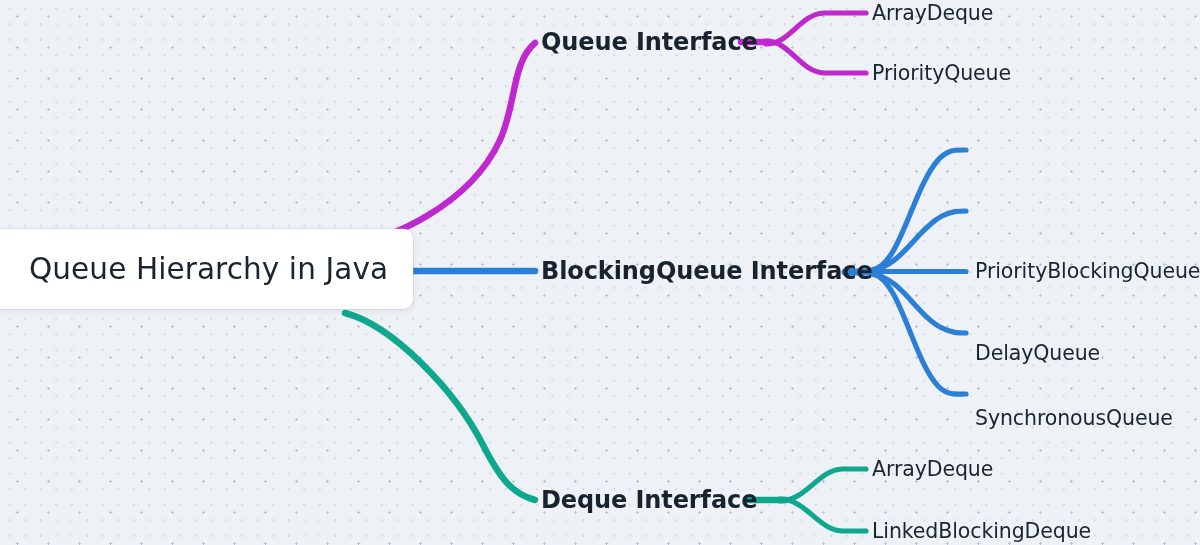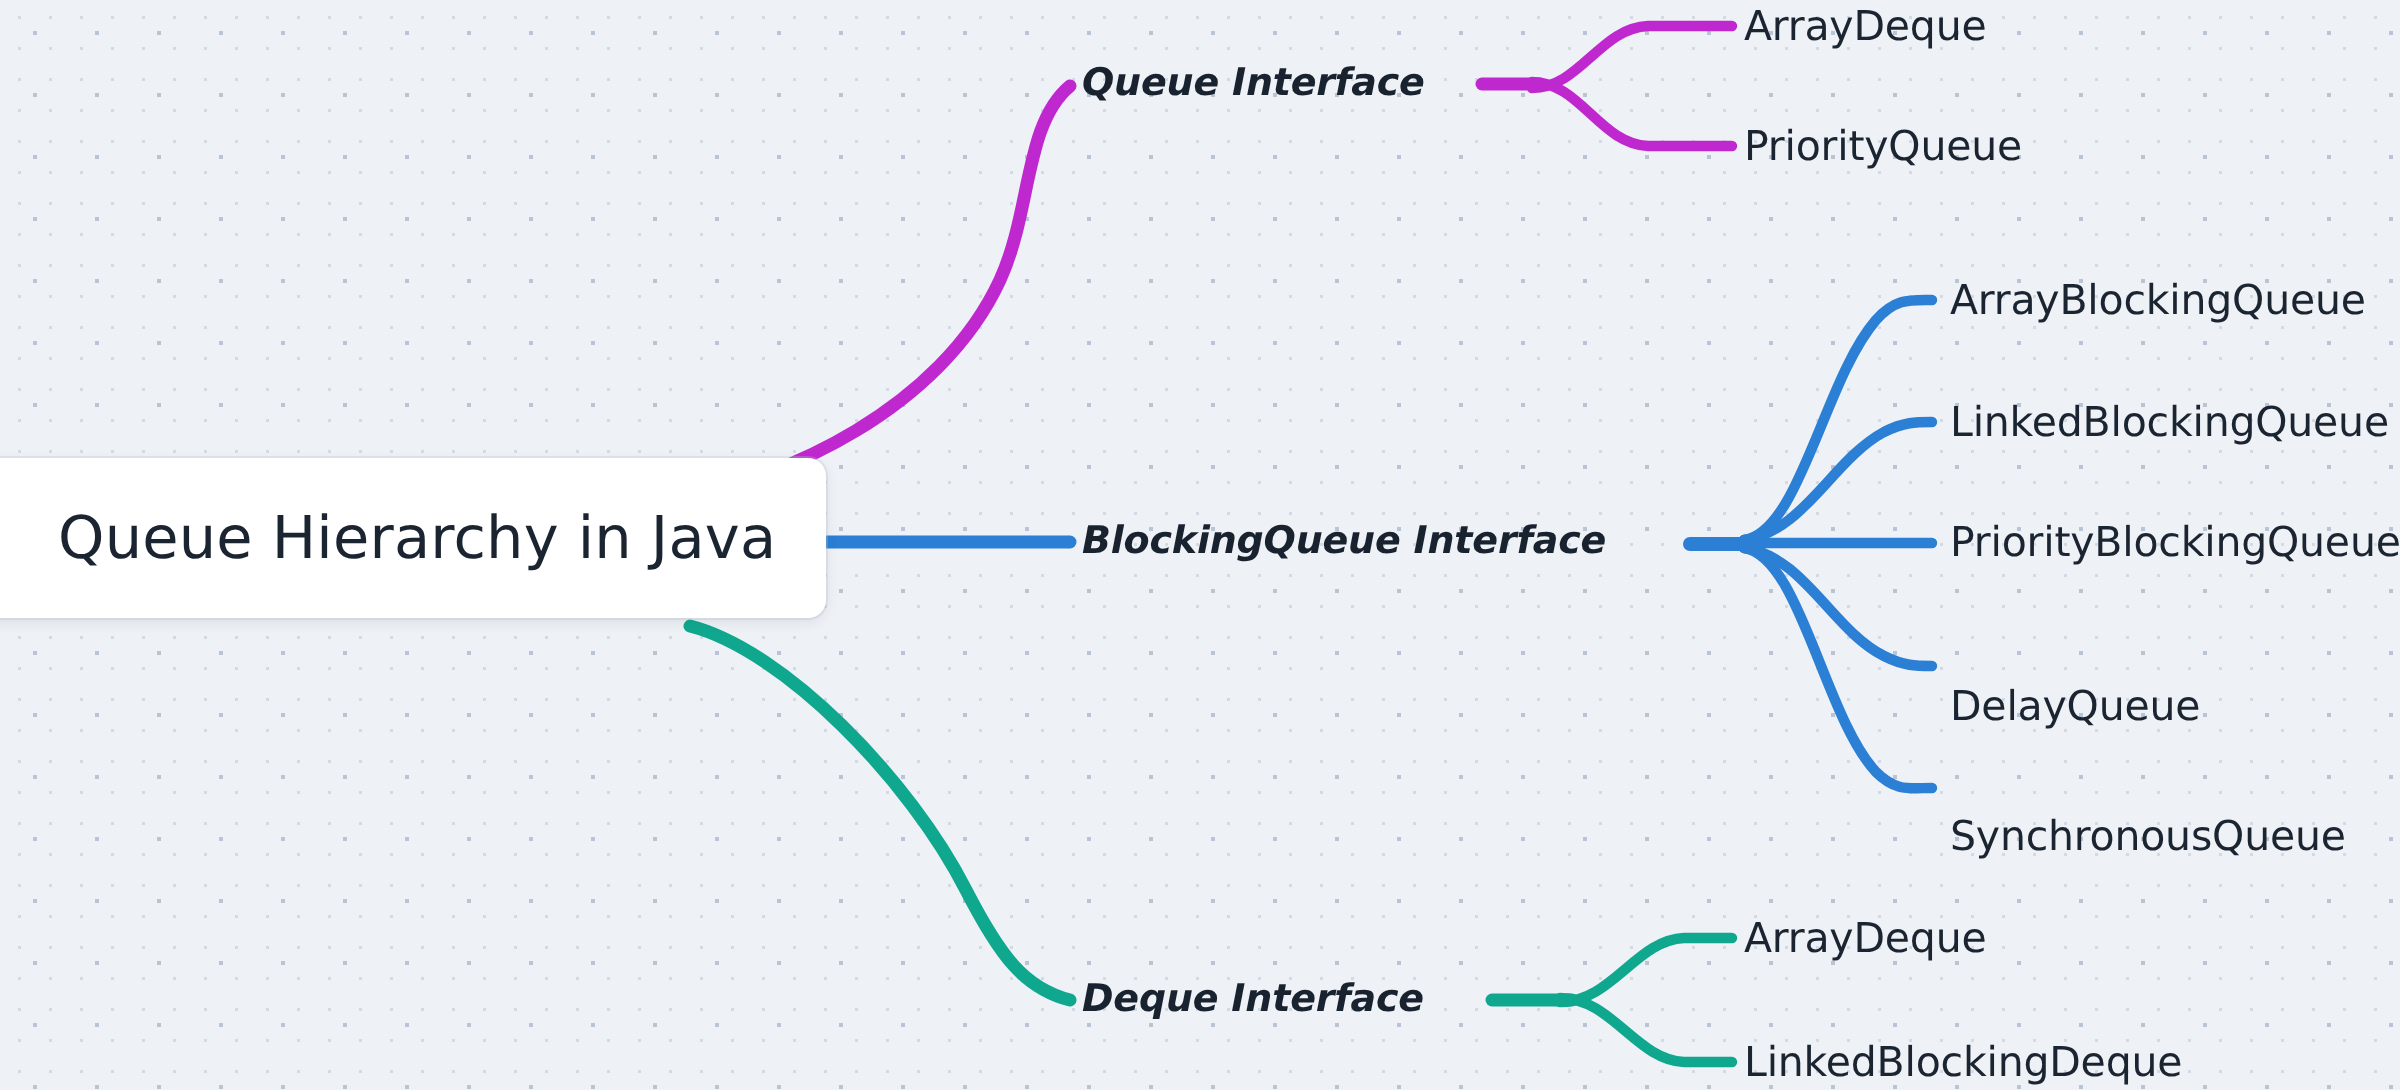--- a/index.html
+++ b/index.html
@@ -48,28 +48,27 @@
   }
   .root-label {
     font-size: 29.5px;
     font-weight: 400;
     color: #1b2431;
     letter-spacing: 0.1px;
     padding-left: 43px;
     font-family: "DejaVu Sans", sans-serif;
   }
   .branch-node {
-    font-size: 19px;
+    font-size: 24px;
     font-weight: 700;
     color: #19222f;
     letter-spacing: -0.1px;
     z-index: 3;
     transform: translateY(-50%);
     font-family: "DejaVu Sans", sans-serif;
-    font-style: italic;
   }
   .leaf-node {
     font-size: 20.5px;
     font-weight: 400;
     color: #1b2431;
     letter-spacing: -0.1px;
     z-index: 3;
     transform: translateY(-50%);
     font-family: "DejaVu Sans", sans-serif;
   }
@@ -114,23 +113,21 @@
   <div class="node branch-node" style="left:541px; top:42px;">Queue Interface</div>
 
   <div class="node branch-node" style="left:541px; top:271px;">BlockingQueue Interface</div>
 
   <div class="node branch-node" style="left:541px; top:500px;">Deque Interface</div>
 
   <div class="node leaf-node" style="left:872px; top:13px;">ArrayDeque</div>
 
   <div class="node leaf-node" style="left:872px; top:73px;">PriorityQueue</div>
 
-  <div class="node leaf-node" style="left:975px; top:150px;">ArrayBlockingQueue</div>
 
-  <div class="node leaf-node" style="left:975px; top:211px;">LinkedBlockingQueue</div>
 
   <div class="node leaf-node" style="left:975px; top:271px;">PriorityBlockingQueue</div>
 
   <div class="node leaf-node" style="left:975px; top:333px;margin-top:20px;">DelayQueue</div>
 
   <div class="node leaf-node" style="left:975px; top:394px;margin-top:24px;">SynchronousQueue</div>
 
   <div class="node leaf-node" style="left:872px; top:469px;">ArrayDeque</div>
 
   <div class="node leaf-node" style="left:872px; top:531px;">LinkedBlockingDeque</div>

